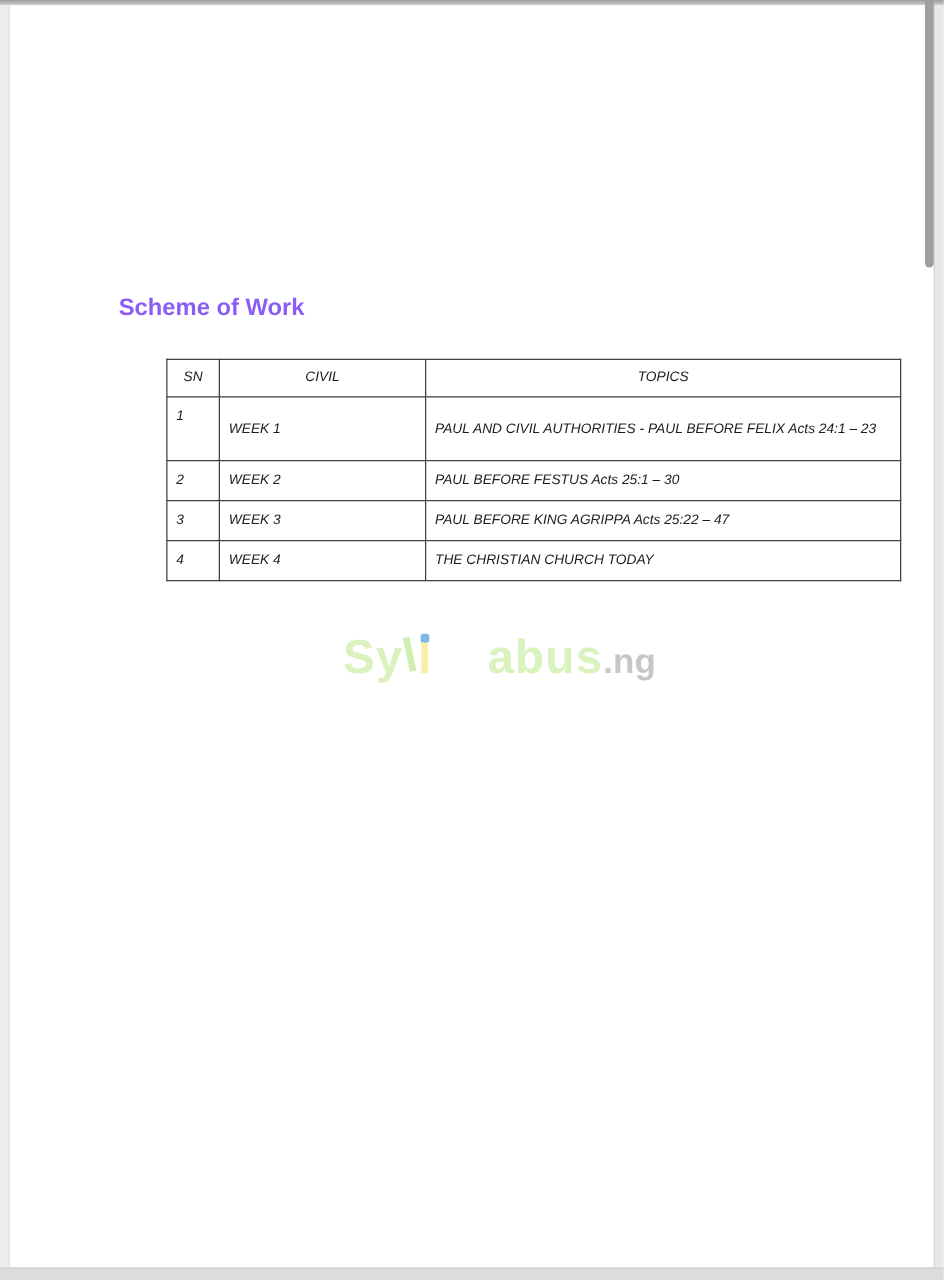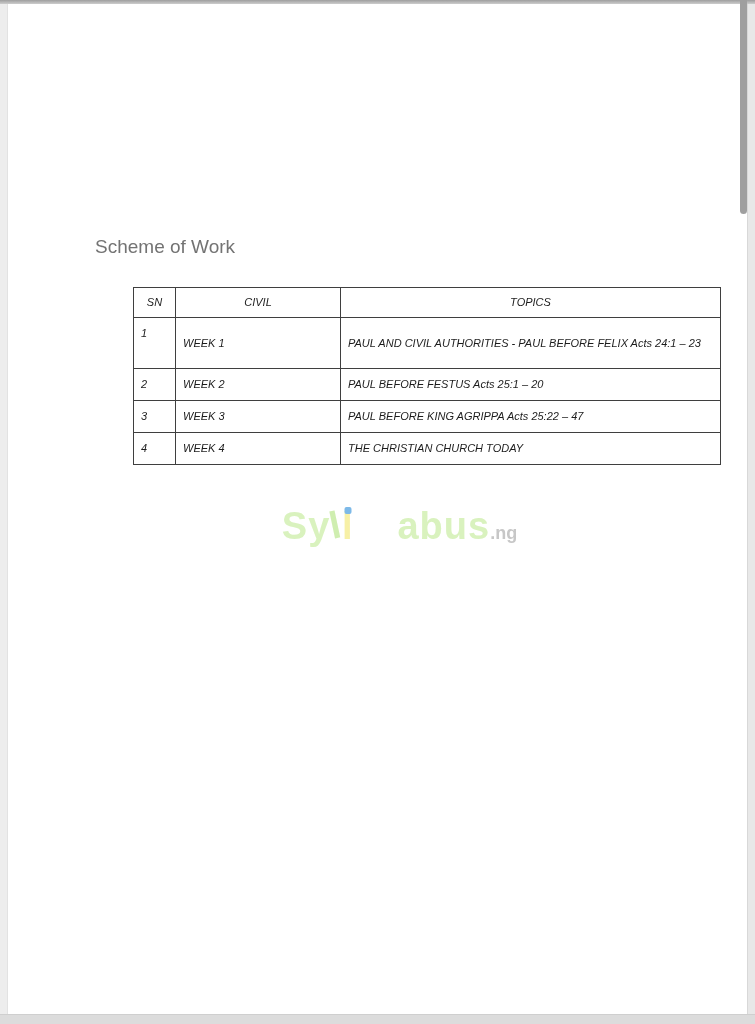--- a/index.html
+++ b/index.html
@@ -50,21 +50,21 @@
     position: absolute; top: 92px; left: 0; width: 100%;
     margin: 0; text-align: center;
     font-size: 25px; line-height: 35px; font-weight: bold;
     color: #1f1f1f; letter-spacing: 0.2px;
   }
   .doc-title .line { display: block; }
 
   .scheme-heading {
     position: absolute; top: 231px; left: 87px;
     margin: 0; font-size: 19px; line-height: 23px;
-    font-weight: normal; color: #737373;
+    font-weight: bold; color: #8b5cf6;
   }
 
   table.scheme-table {
     position: absolute; top: 283px; left: 125px;
     width: 587px; table-layout: fixed;
     border-collapse: collapse;
     font-size: 11px; color: #1c1c1c; font-style: italic;
   }
   .scheme-table th, .scheme-table td {
     border: 1.5px solid #3f3f3f;
@@ -93,21 +93,21 @@
   .wm-l1 {
     display: inline-block; color: #cfeeb0;
     transform: rotate(-12deg) translateY(-1px);
   }
   .wm-l2 { color: #f7f0a6; position: relative; display: inline-block; }
   .wm-l2 .blue-tip {
     position: absolute; top: 5px; left: 50%;
     transform: translateX(-50%);
     width: 7px; height: 7px; background: #7db9e8; border-radius: 2px;
   }
-  .wm-suffix { color: #c7c7c7; font-size: 18px; letter-spacing: 0; }
+  .wm-suffix { color: #c7c7c7; font-size: 28px; letter-spacing: 0; }
 </style>
 </head>
 <body>
 
 <div class="frame-top"></div>
 <div class="frame-left"></div>
 <div class="frame-right"></div>
 <div class="frame-bottom"></div>
 
 <div class="page">
@@ -130,21 +130,21 @@
     </thead>
     <tbody>
       <tr class="row-tall">
         <td class="sn">1</td>
         <td class="week">WEEK 1</td>
         <td class="topic">PAUL AND CIVIL AUTHORITIES - PAUL BEFORE FELIX Acts 24:1 – 23</td>
       </tr>
       <tr class="row-std">
         <td class="sn">2</td>
         <td class="week">WEEK 2</td>
-        <td class="topic">PAUL BEFORE FESTUS Acts 25:1 – 20</td>
+        <td class="topic">PAUL BEFORE FESTUS Acts 25:1 – 30</td>
       </tr>
       <tr class="row-std">
         <td class="sn">3</td>
         <td class="week">WEEK 3</td>
         <td class="topic">PAUL BEFORE KING AGRIPPA Acts 25:22 – 47</td>
       </tr>
       <tr class="row-std">
         <td class="sn">4</td>
         <td class="week">WEEK 4</td>
         <td class="topic">THE CHRISTIAN CHURCH TODAY</td>

